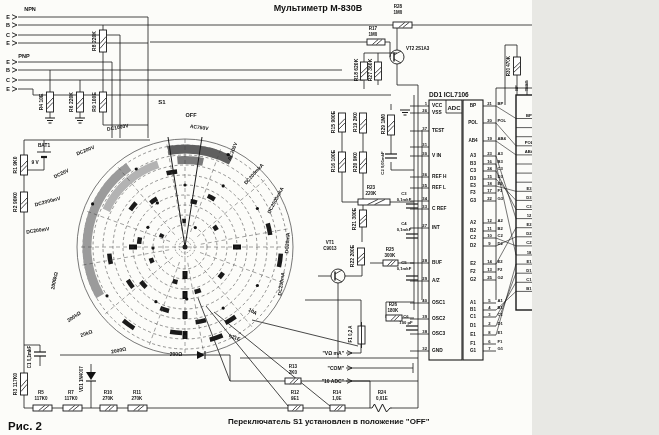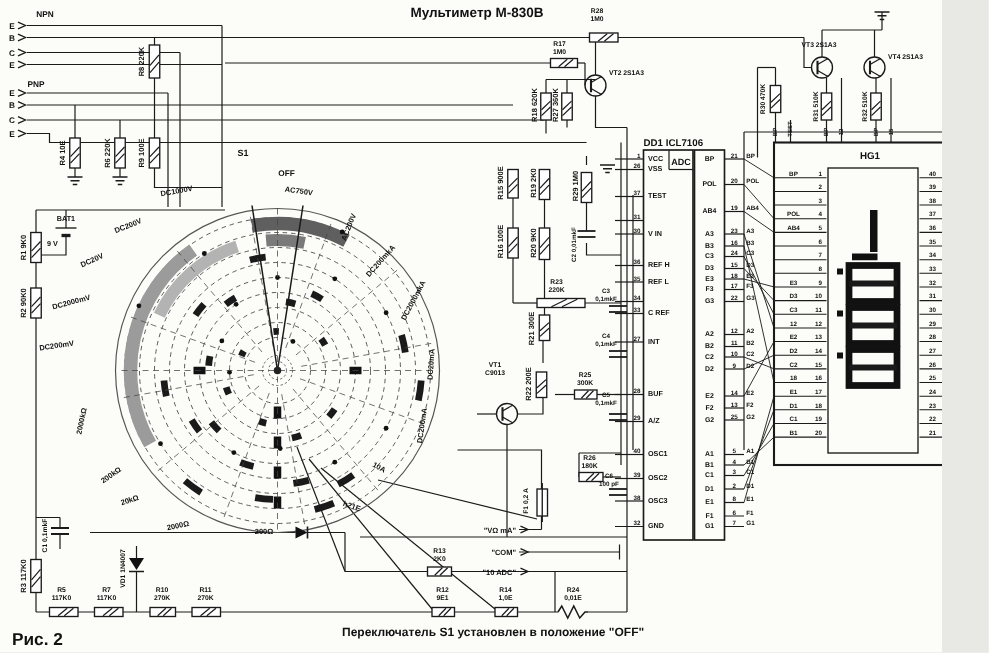--- a/index.html
+++ b/index.html
@@ -1,16 +1,16 @@
 <!DOCTYPE html>
 <html><head>
 <meta charset="utf-8">
 <style>
   html,body{margin:0;padding:0;background:#e8e8e4;}
-  .page{width:628px;height:435px;background:#fcfcf9;position:relative;overflow:hidden;}
+  .page{width:532px;height:435px;background:#fcfcf9;position:relative;overflow:hidden;}
   svg text{font-family:"Liberation Sans","DejaVu Sans",sans-serif;fill:#111;}
   .t-title{font-size:9px;font-weight:700;}
   .t-caption{font-size:8px;font-weight:700;}
   .t-fig{font-size:11.5px;font-weight:800;}
   .t-box{font-size:6.5px;font-weight:700;}
   .t-adc{font-size:6px;font-weight:700;}
 </style>
 </head>
 <body>
 

